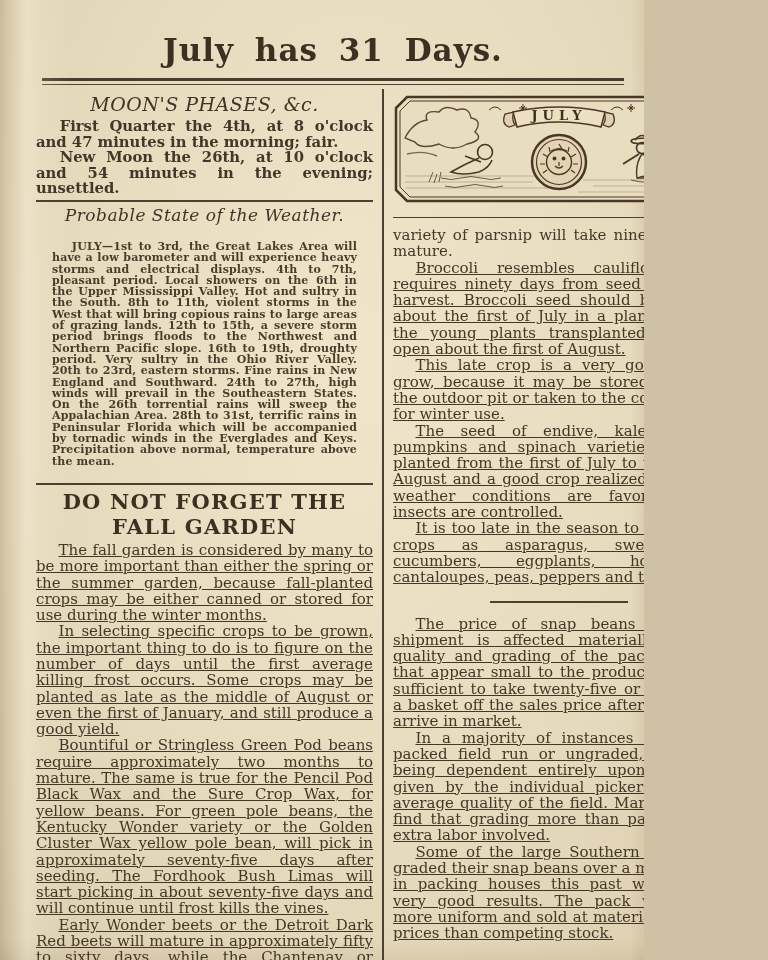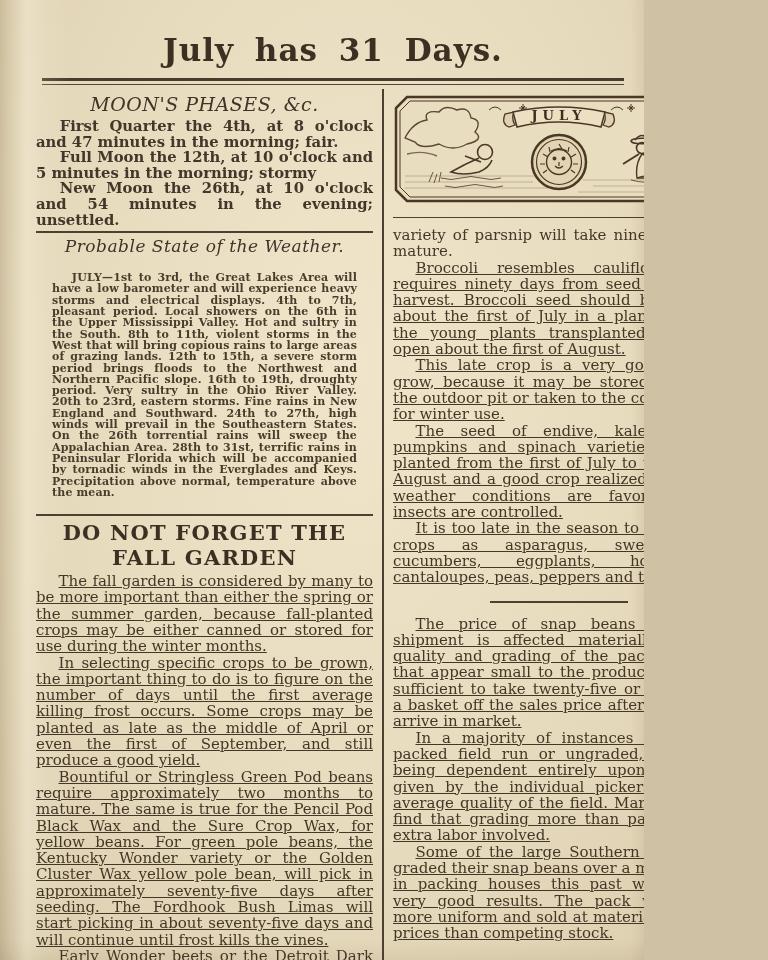--- a/index.html
+++ b/index.html
@@ -57,33 +57,32 @@
 
   <div class="title">July has 31 Days.</div>
   <div class="rule-double"></div>
 
   <div class="columns">
 
     <div class="col-left">
       <div class="sec-head-italic">MOON'S PHASES, &amp;c.</div>
       <div class="moon-list">
           <p class="moon-entry">First Quarter the 4th, at 8 o'clock and 47 minutes in the morning; fair.</p>
-          <p class="moon-entry">Full Moon the 12th, at 10 o'clock and 5 minutes in the morning; stormy</p>
           <p class="moon-entry">New Moon the 26th, at 10 o'clock and 54 minutes in the evening; unsettled.</p>
         </div>
 
       <hr class="hrule">
       <div class="sec-head-italic small">Probable State of the Weather.</div>
       <p class="weather-body">JULY—1st to 3rd, the Great Lakes Area will have a low barometer and will experience heavy storms and electrical displays. 4th to 7th, pleasant period. Local showers on the 6th in the Upper Mississippi Valley. Hot and sultry in the South. 8th to 11th, violent storms in the West that will bring copious rains to large areas of grazing lands. 12th to 15th, a severe storm period brings floods to the Northwest and Northern Pacific slope. 16th to 19th, droughty period. Very sultry in the Ohio River Valley. 20th to 23rd, eastern storms. Fine rains in New England and Southward. 24th to 27th, high winds will prevail in the Southeastern States. On the 26th torrential rains will sweep the Appalachian Area. 28th to 31st, terrific rains in Peninsular Florida which will be accompanied by tornadic winds in the Everglades and Keys. Precipitation above normal, temperature above the mean.</p>
 
       <hr class="hrule">
       <div class="sec-head-bold">DO NOT FORGET THE FALL GARDEN</div>
       <div class="body-paras">
           <p>The fall garden is considered by many to be more important than either the spring or the summer garden, because fall-planted crops may be either canned or stored for use during the winter months.</p>
-          <p>In selecting specific crops to be grown, the important thing to do is to figure on the number of days until the first average killing frost occurs. Some crops may be planted as late as the middle of April or even the first of September, and still produce a good yield.</p>
+          <p>In selecting specific crops to be grown, the important thing to do is to figure on the number of days until the first average killing frost occurs. Some crops may be planted as late as the middle of August or even the first of January, and still produce a good yield.</p>
           <p>Bountiful or Stringless Green Pod beans require approximately two months to mature. The same is true for the Pencil Pod Black Wax and the Sure Crop Wax, for yellow beans. For green pole beans, the Kentucky Wonder variety or the Golden Cluster Wax yellow pole bean, will pick in approximately seventy-five days after seeding. The Fordhook Bush Limas will start picking in about seventy-five days and will continue until frost kills the vines.</p>
           <p>Early Wonder beets or the Detroit Dark Red beets will mature in approximately fifty to sixty days, while the Chantenay or Orange Danvers carrots will require approximately the same time.</p>
         </div>
     </div>
 
     <div class="col-right">
       <div class="illus-wrap">
         <svg width="332" height="110" viewBox="0 0 332 110">
 
           <path d="M14 3 H318 L329 14 V96 L318 107 H14 L3 96 V14 Z" fill="#e9ddc0" stroke="#4a3726" stroke-width="2.5"></path>

